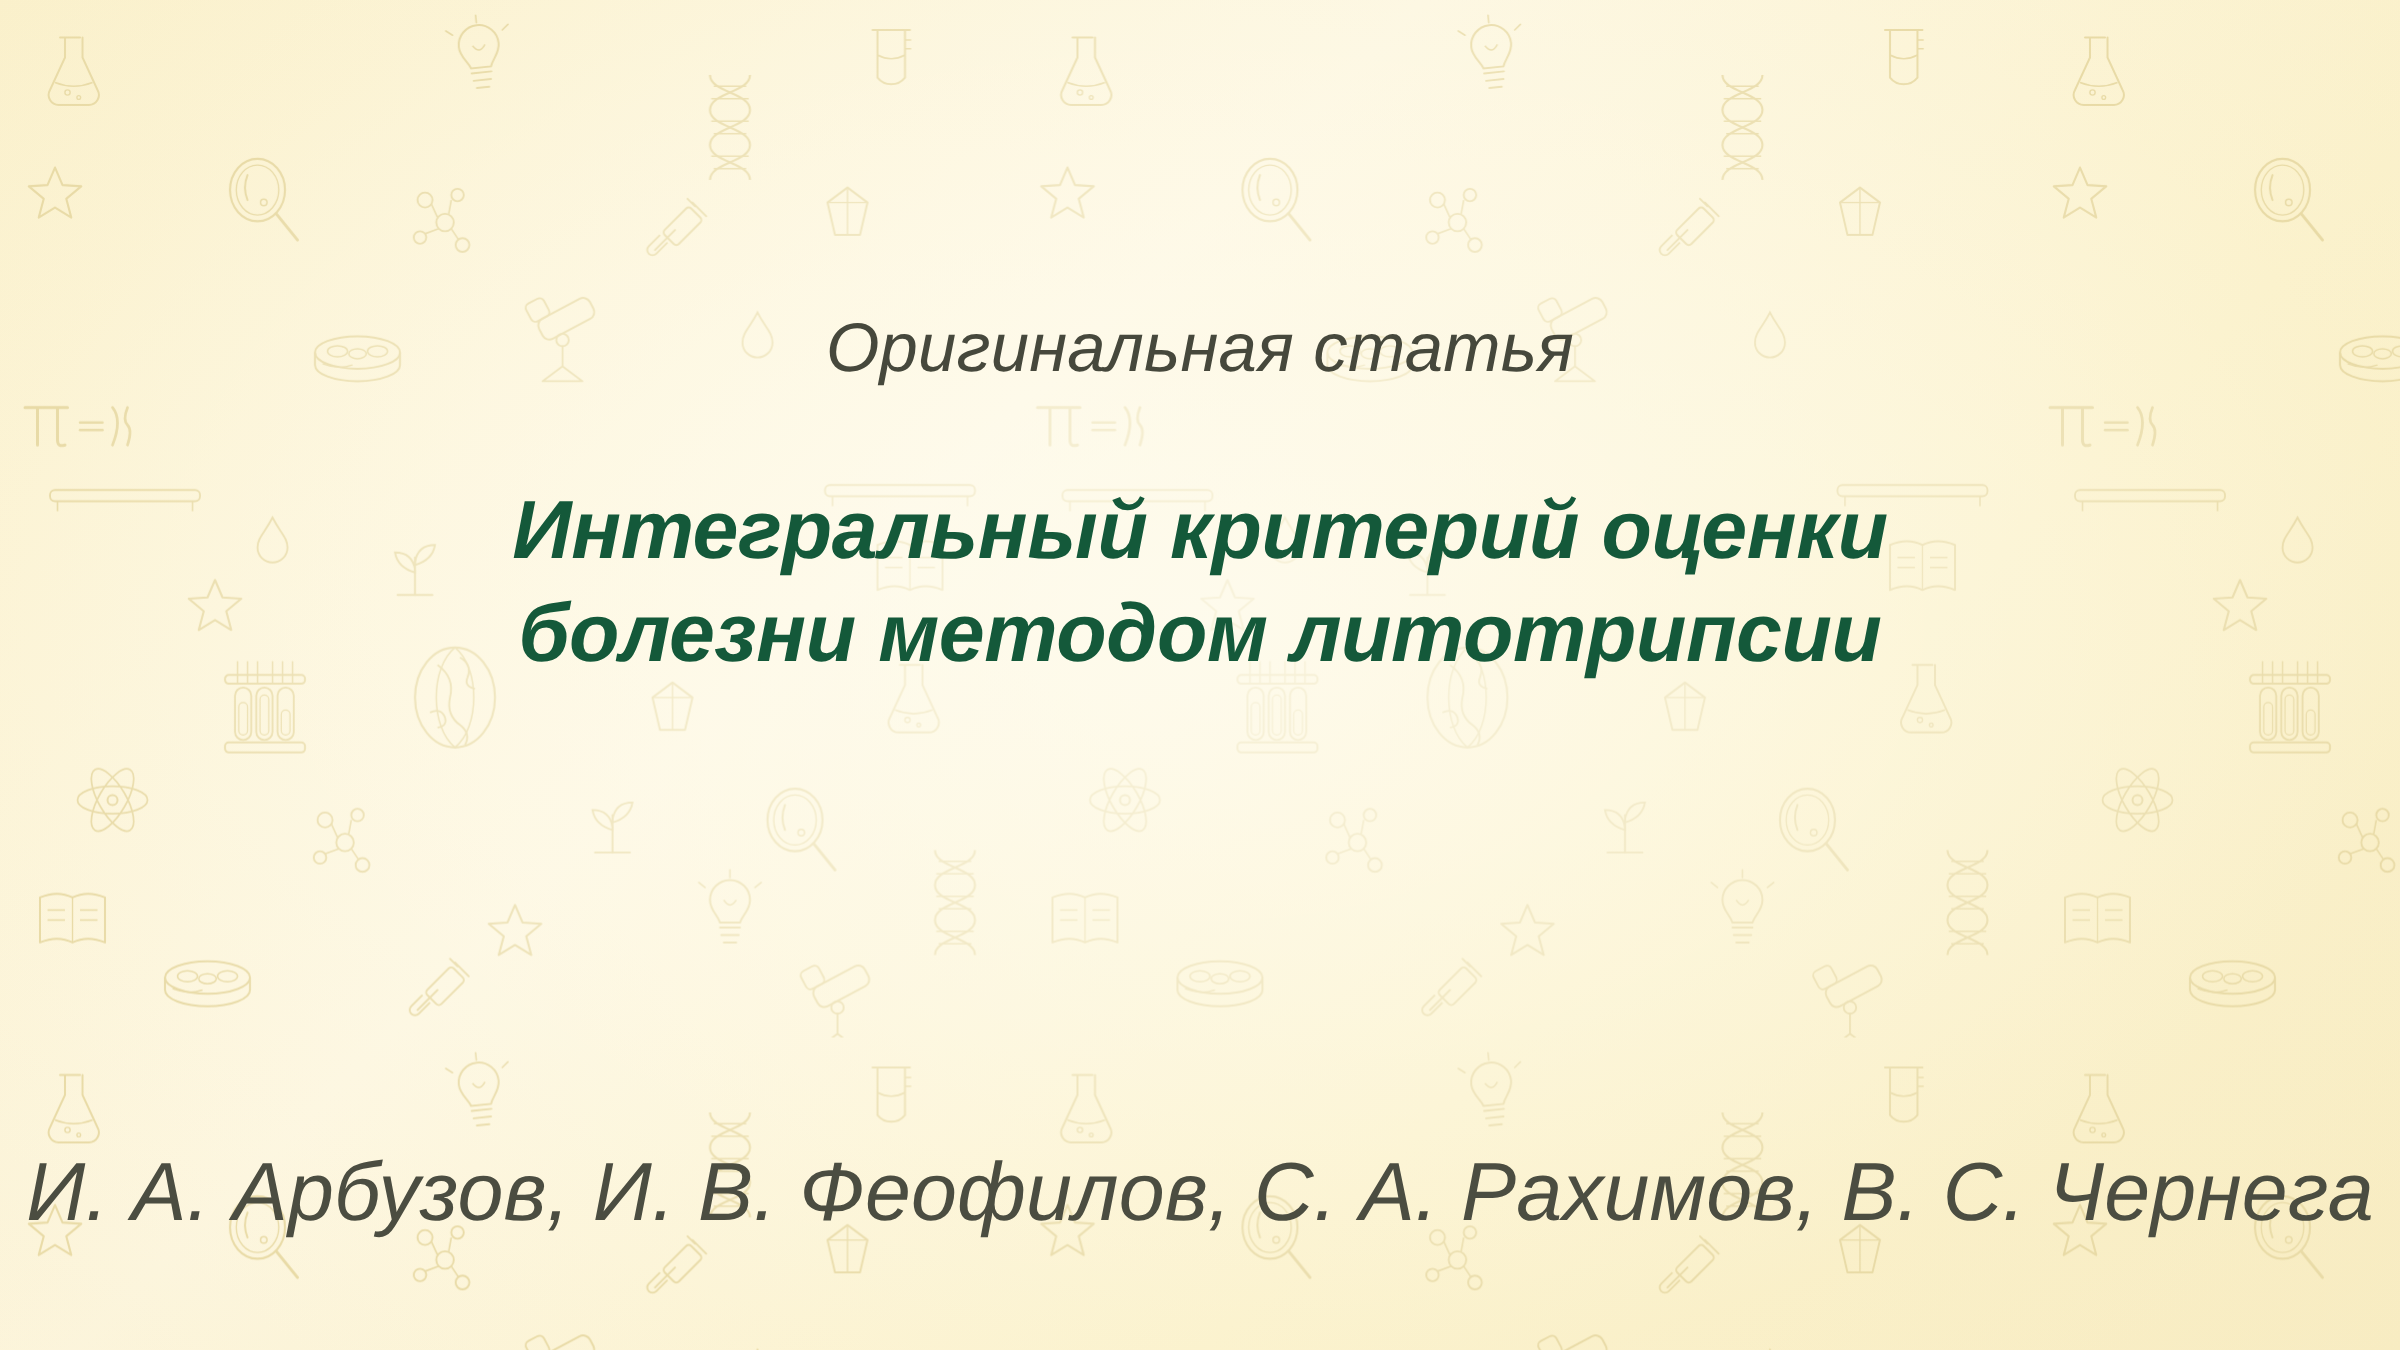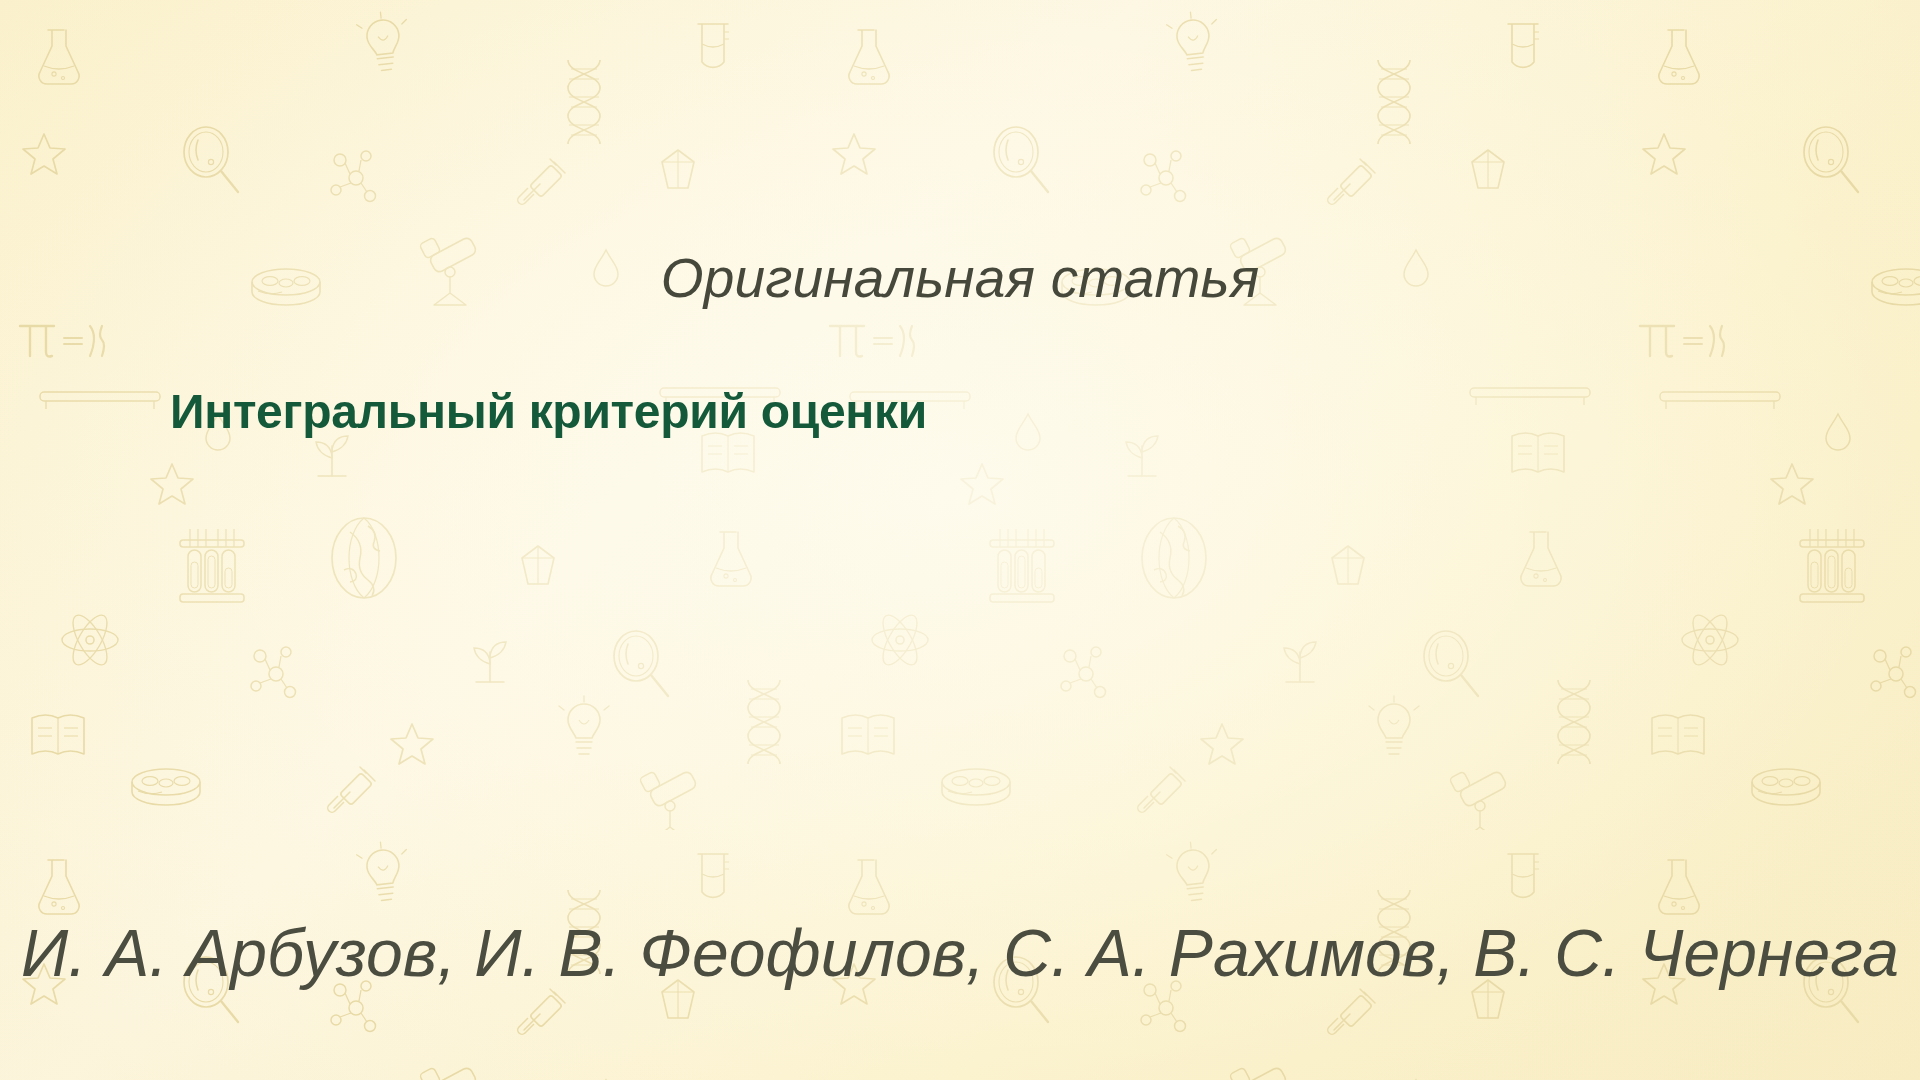--- a/index.html
+++ b/index.html
@@ -73,26 +73,27 @@
     letter-spacing: 0.2px;
     color: #46483c;
   }
 
   .title {
     margin: 0;
     position: absolute;
     left: 170px;
     right: 170px;
     top: 382px;
-    text-align: left;
+    text-align: center;
     font-weight: 700;
-    font-size: 48px;
+    font-size: 66px;
     line-height: 1.26;
     letter-spacing: -0.3px;
     color: #14593a;
+    font-style: italic;
   }
   .title .tline { display: block; }
 
   .authors {
     margin: 0;
     position: absolute;
     left: 0;
     right: 0;
     top: 916px;
     text-align: center;
@@ -290,18 +291,19 @@
   </div>
 
   <div id="vignette"></div>
 
   <div id="content">
 
     <p class="kicker">Оригинальная статья</p>
 
     <h1 class="title">
       <span class="tline">Интегральный критерий оценки</span>
+      <span class="tline">болезни методом литотрипсии</span>
     </h1>
 
     <p class="authors">И. А. Арбузов, И. В. Феофилов, С. А. Рахимов, В. С. Чернега</p>
 
   </div>
 </div>
 
 </body></html>

